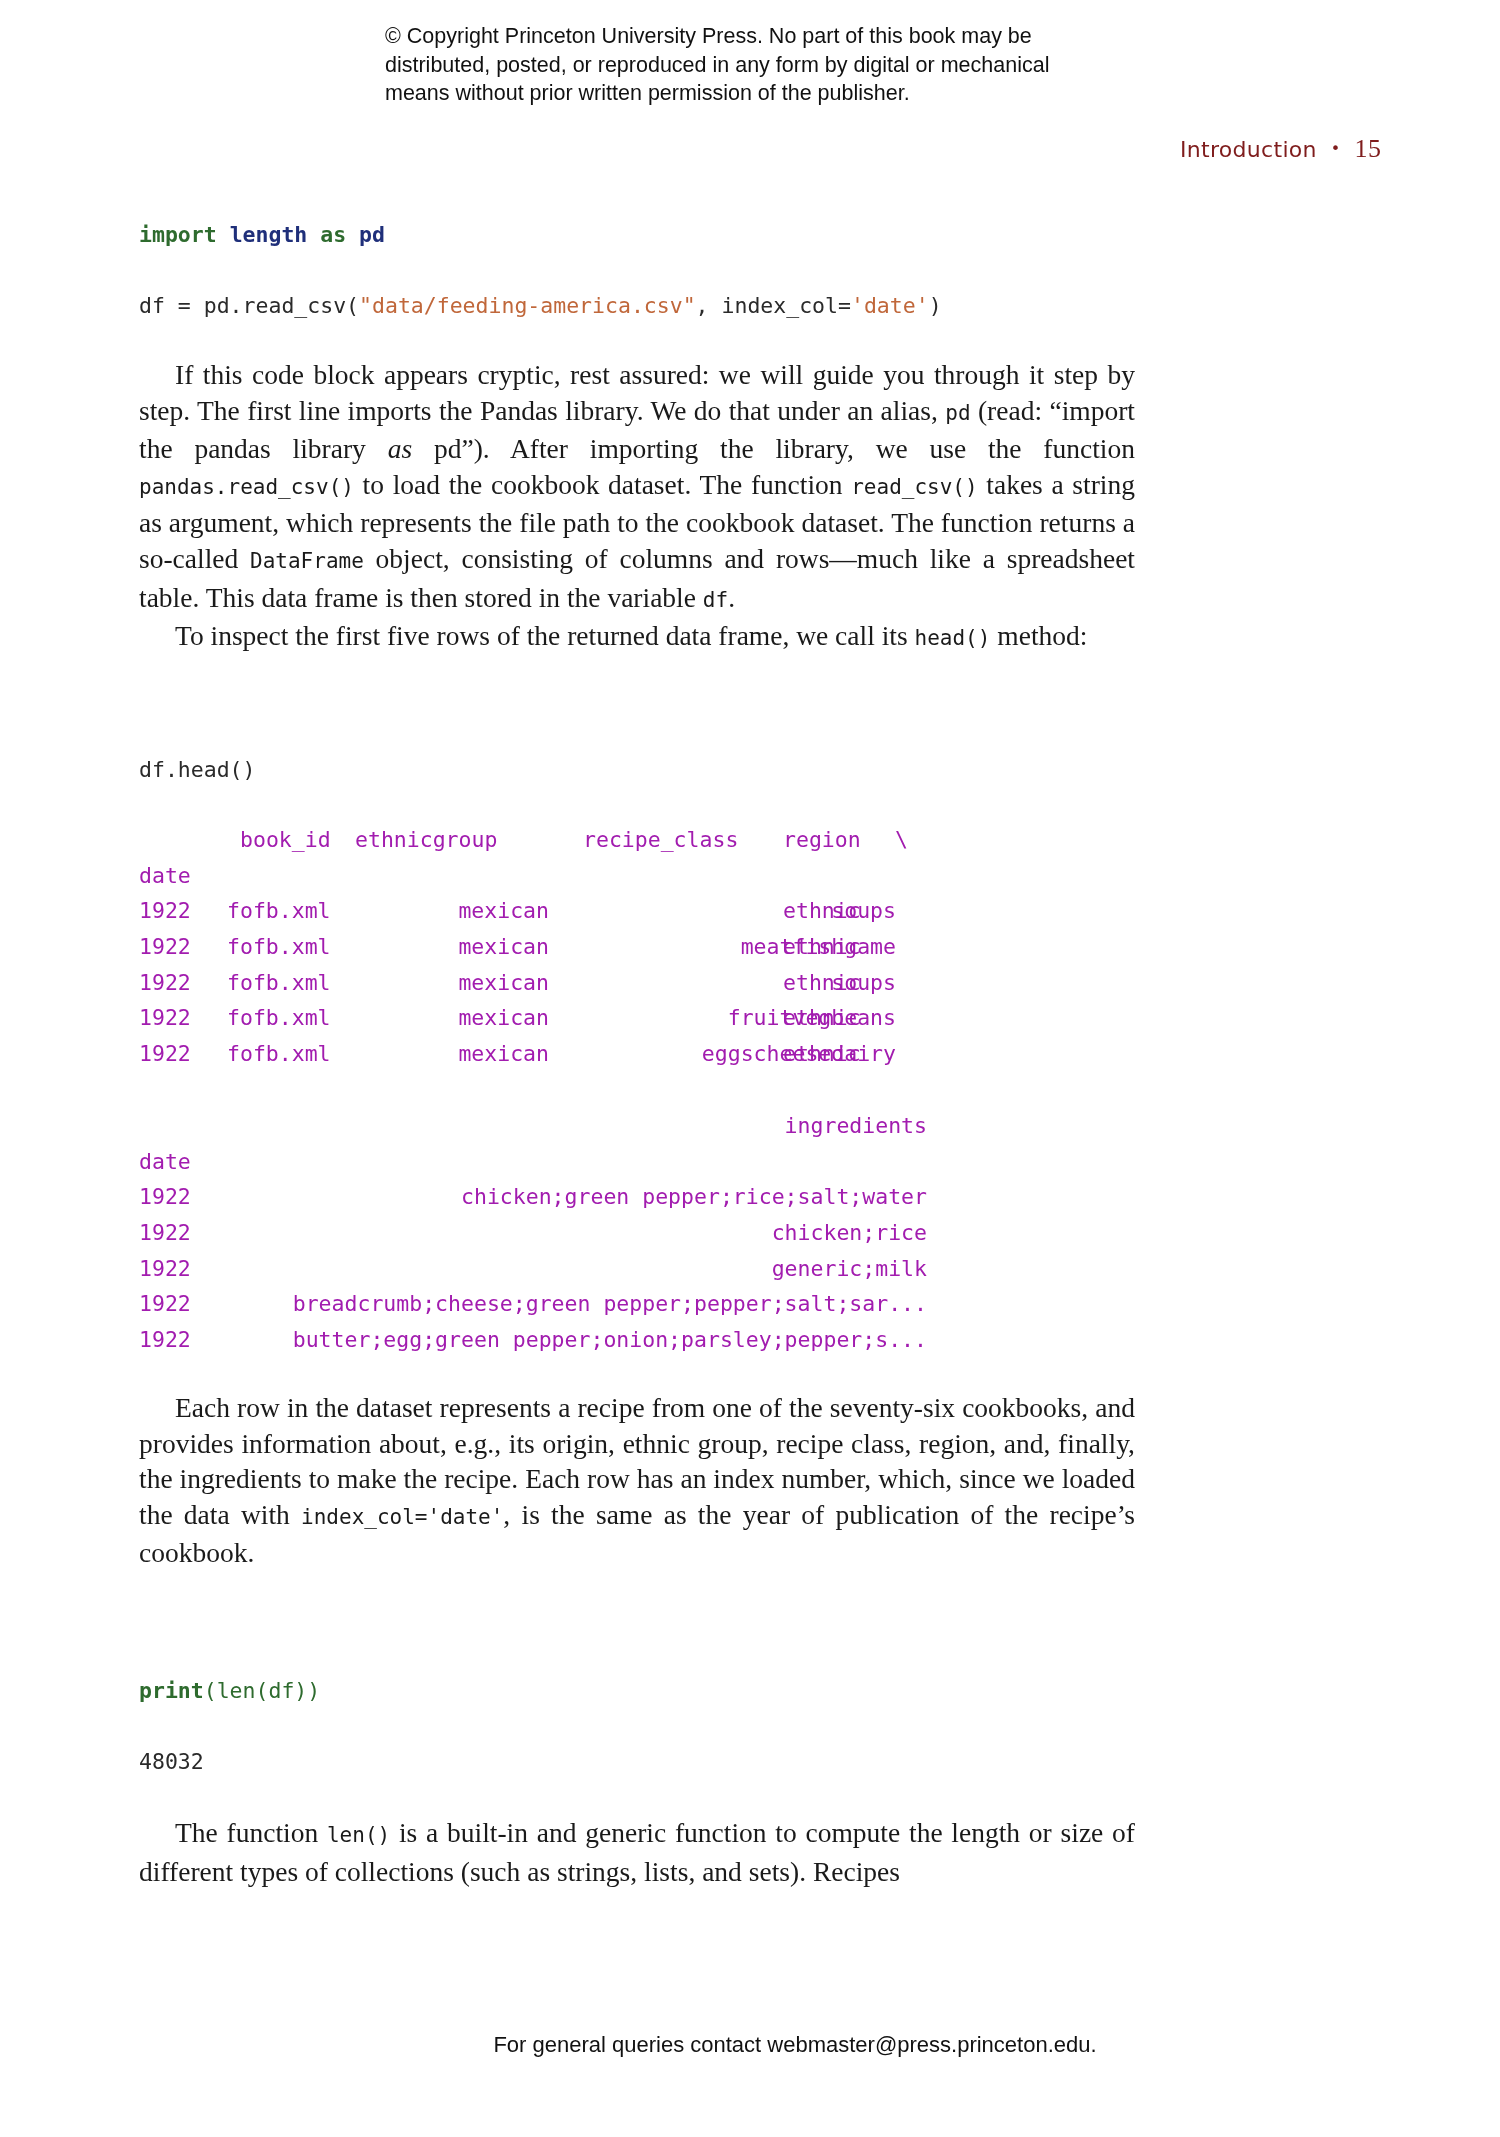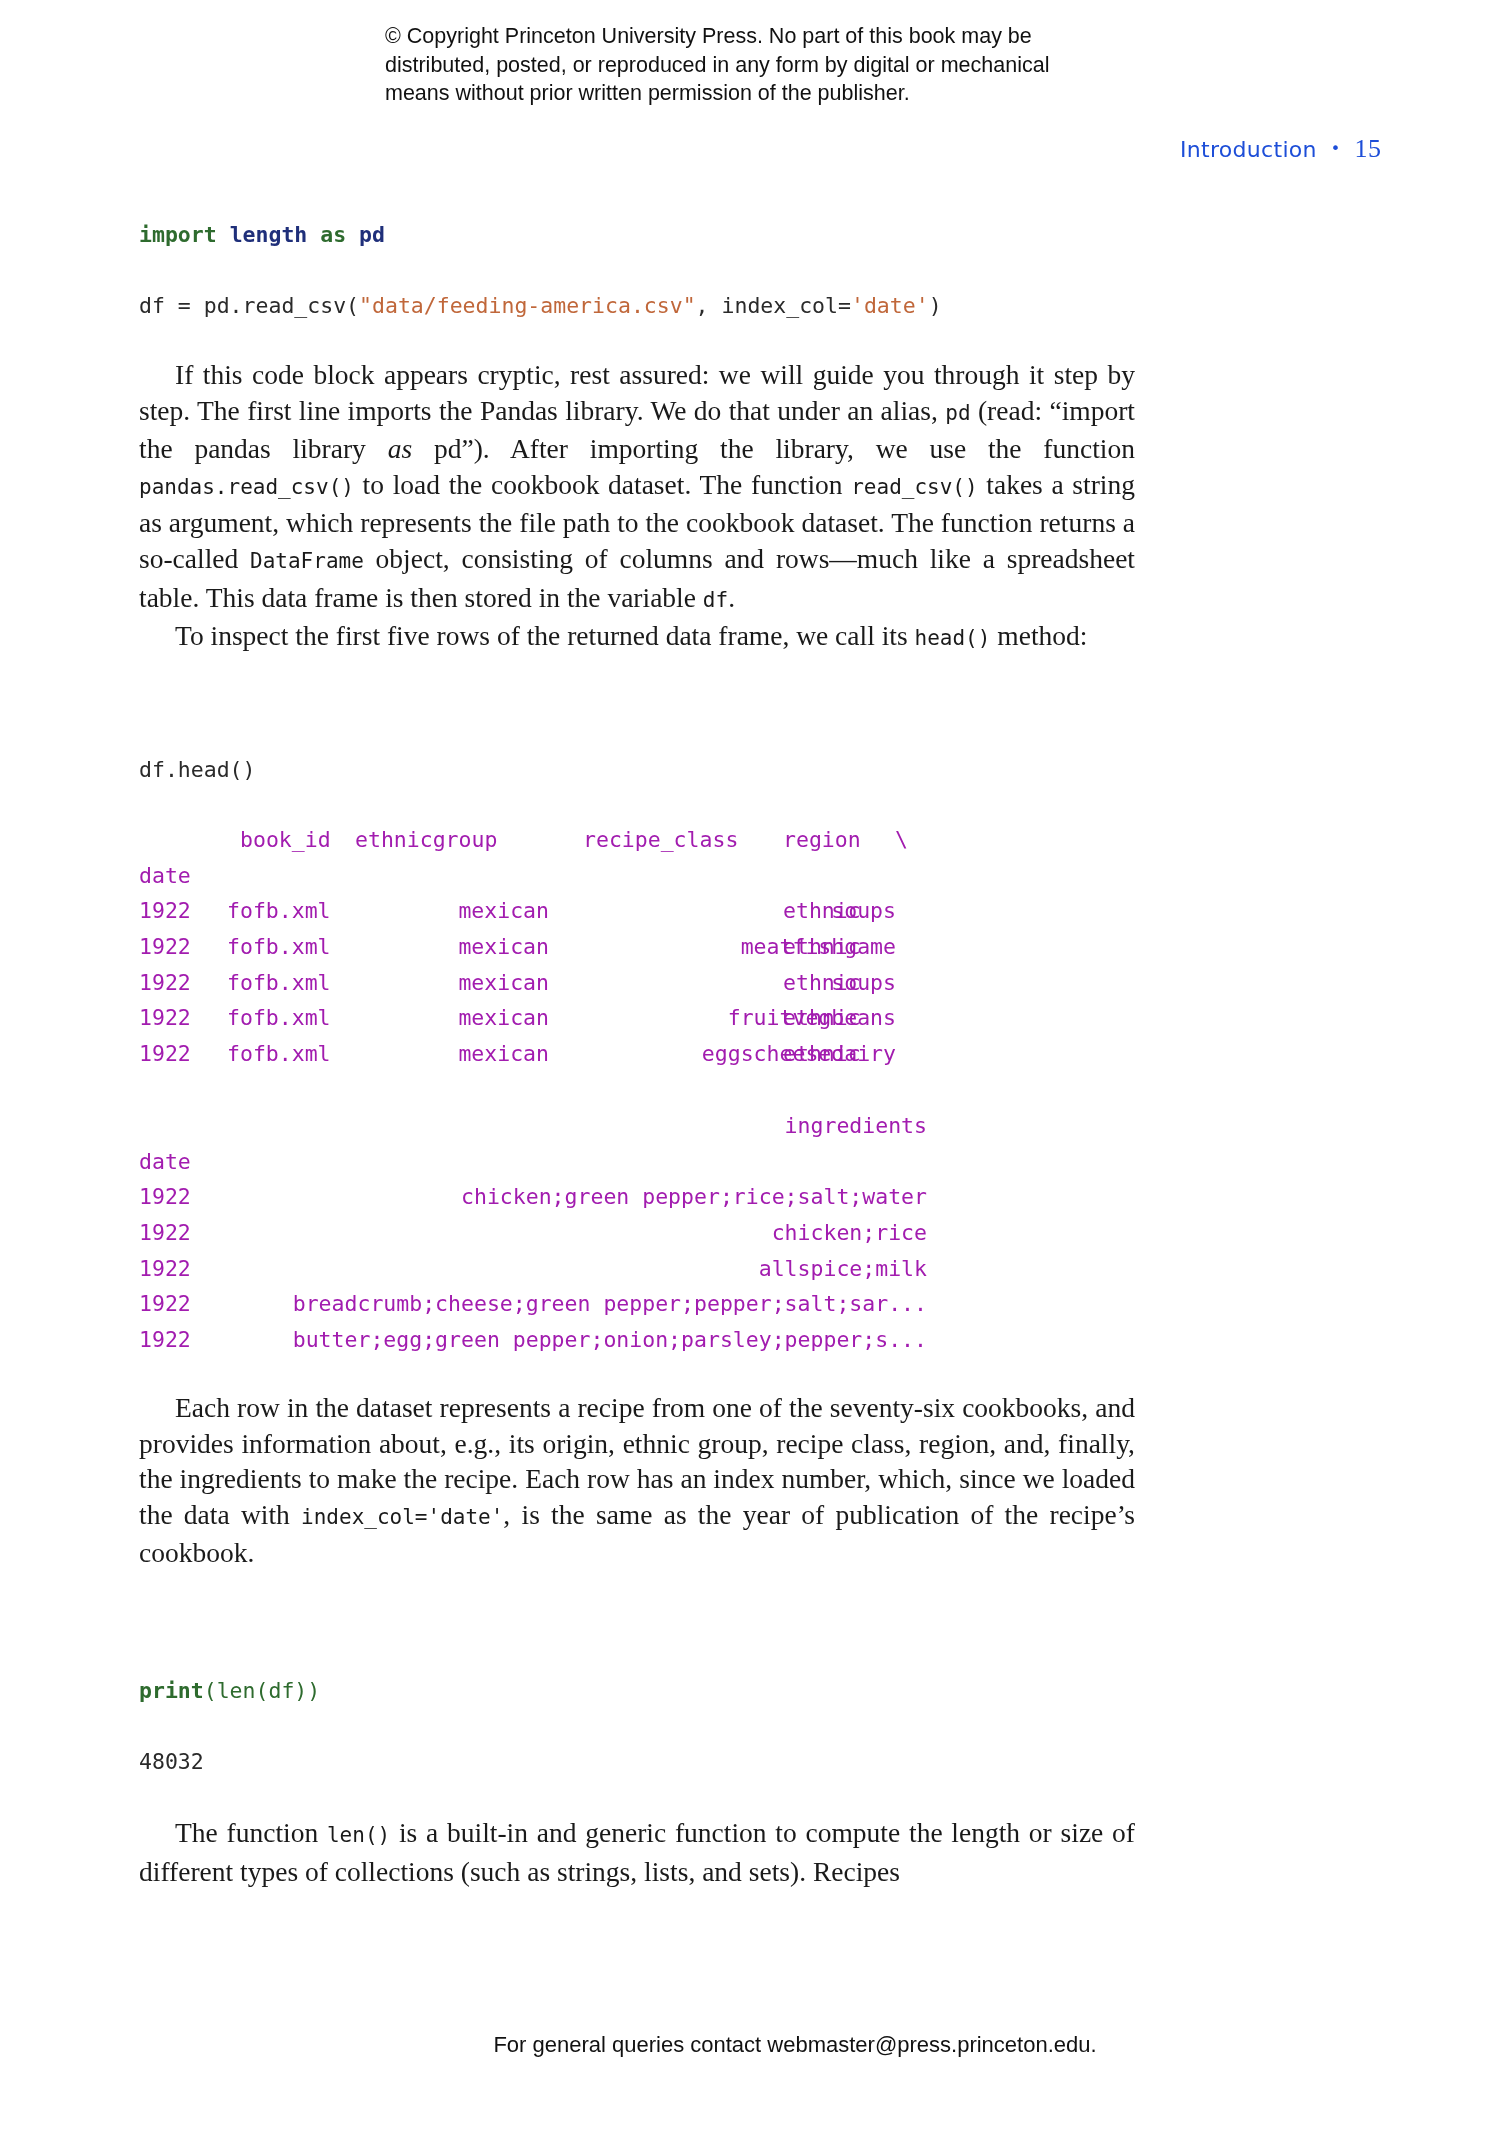--- a/index.html
+++ b/index.html
@@ -3,21 +3,21 @@
 <meta charset="utf-8">
 <style>
   html, body { margin: 0; padding: 0; background: #ffffff; }
   body { width: 1500px; height: 2137px; position: relative; overflow: hidden; color: #1a1a1a; }
   .copyright {
     position: absolute; left: 385px; top: 22px; width: 780px;
     font-family: "Liberation Sans", sans-serif; font-size: 21.5px; line-height: 28.5px; color: #111;
   }
   .running-head {
     position: absolute; left: 1180px; top: 134px;
-    font-family: "DejaVu Sans", sans-serif; font-size: 22px; color: #1d4ed8; letter-spacing: 0.3px;
+    font-family: "DejaVu Sans", sans-serif; font-size: 22px; color: #7f1d1d; letter-spacing: 0.3px;
   }
   .running-head .bullet { margin: 0 14px; font-size: 16px; vertical-align: 3px; }
   .running-head .pgnum { font-family: "Liberation Serif", serif; font-size: 26px; }
   .code {
     position: absolute; left: 139px;
     font-family: "DejaVu Sans Mono", monospace; font-size: 21.5px; line-height: 36px; color: #2a2a2a;
     white-space: pre;
   }
   .kw { color: #2e6b2e; font-weight: bold; }
   .ns { color: #1f2f7a; font-weight: bold; }
@@ -123,21 +123,21 @@
   <div class="trow">
     <span class="cell" style="left:0;">1922</span>
     <span class="cell r" style="left:88px; width:700px;">chicken;green pepper;rice;salt;water</span>
   </div>
   <div class="trow">
     <span class="cell" style="left:0;">1922</span>
     <span class="cell r" style="left:88px; width:700px;">chicken;rice</span>
   </div>
   <div class="trow">
     <span class="cell" style="left:0;">1922</span>
-    <span class="cell r" style="left:88px; width:700px;">allspice;milk</span>
+    <span class="cell r" style="left:88px; width:700px;">generic;milk</span>
   </div>
   <div class="trow">
     <span class="cell" style="left:0;">1922</span>
     <span class="cell r" style="left:88px; width:700px;">breadcrumb;cheese;green pepper;pepper;salt;sar...</span>
   </div>
   <div class="trow">
     <span class="cell" style="left:0;">1922</span>
     <span class="cell r" style="left:88px; width:700px;">butter;egg;green pepper;onion;parsley;pepper;s...</span>
   </div>
 </div>

